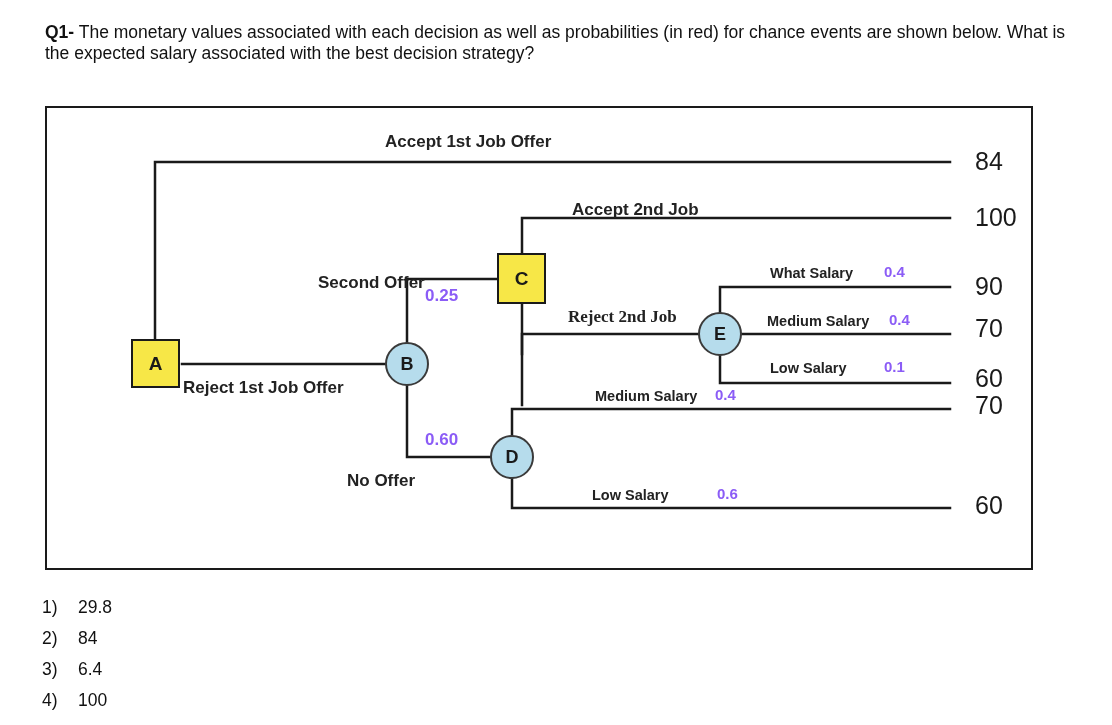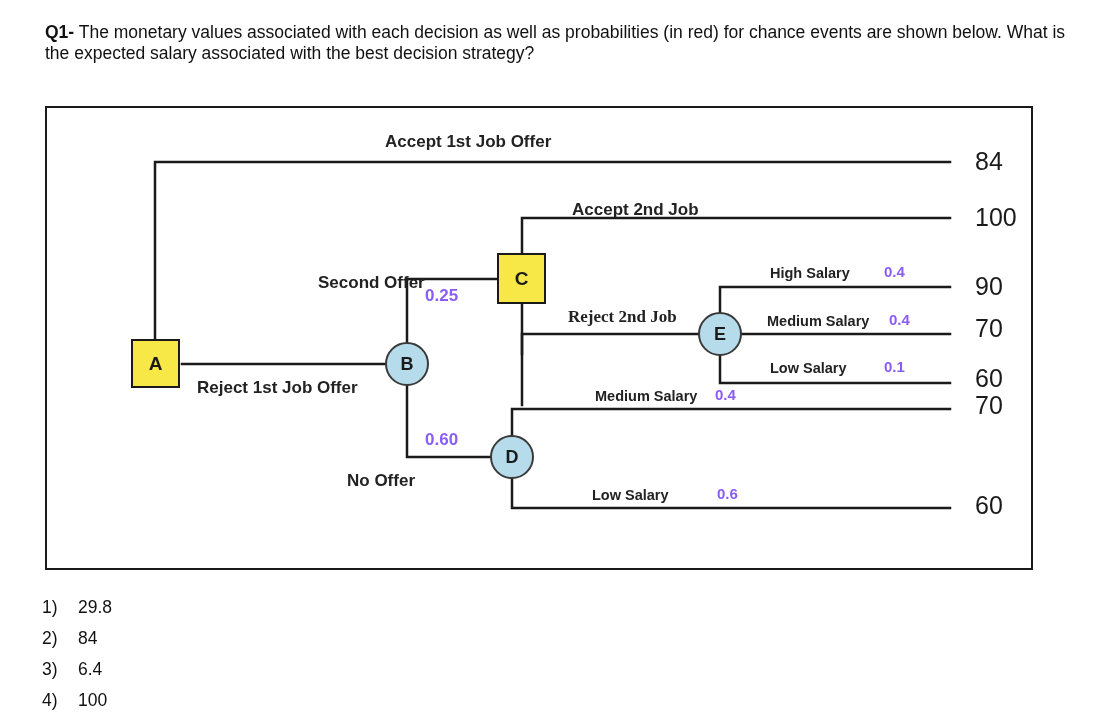--- a/index.html
+++ b/index.html
@@ -156,33 +156,33 @@
   <div class="node-circle" style="left:443px; top:327px; width:44px; height:44px;">
     <span>D</span>
   </div>
 
   <div class="node-circle" style="left:651px; top:204px; width:44px; height:44px;">
     <span>E</span>
   </div>
 
   <div class="branch-label label-lg" style="left:338px; top:24px;">Accept 1st Job Offer</div>
 
-  <div class="branch-label label-lg" style="left:150px; top:270px;text-align:center;">Reject 1st Job Offer</div>
+  <div class="branch-label label-lg" style="left:136px; top:270px;text-align:center;">Reject 1st Job Offer</div>
 
   <div class="branch-label label-lg" style="left:271px; top:137px;margin-top:28px;">Second Offer</div>
   <div class="prob prob-lg" style="left:378px; top:178px;">0.25</div>
 
   <div class="branch-label label-lg" style="left:300px; top:363px;">No  Offer</div>
   <div class="prob prob-lg" style="left:378px; top:322px;">0.60</div>
 
   <div class="branch-label label-lg" style="left:525px; top:92px;">Accept 2nd Job</div>
 
   <div class="branch-label label-lg" style="left:521px; top:199px;font-family:Liberation Serif, serif;">Reject 2nd Job</div>
 
-  <div class="branch-label label-md" style="left:723px; top:157px;">High Salary</div>
+  <div class="branch-label label-md" style="left:723px; top:157px;">What Salary</div>
   <div class="prob prob-md" style="left:837px; top:155px;">0.4</div>
 
   <div class="branch-label label-md" style="left:720px; top:205px;">Medium Salary</div>
   <div class="prob prob-md" style="left:842px; top:203px;">0.4</div>
 
   <div class="branch-label label-md" style="left:723px; top:252px;">Low Salary</div>
   <div class="prob prob-md" style="left:837px; top:250px;">0.1</div>
 
   <div class="branch-label label-md" style="left:548px; top:280px;">Medium Salary</div>
   <div class="prob prob-md" style="left:668px; top:278px;">0.4</div>

